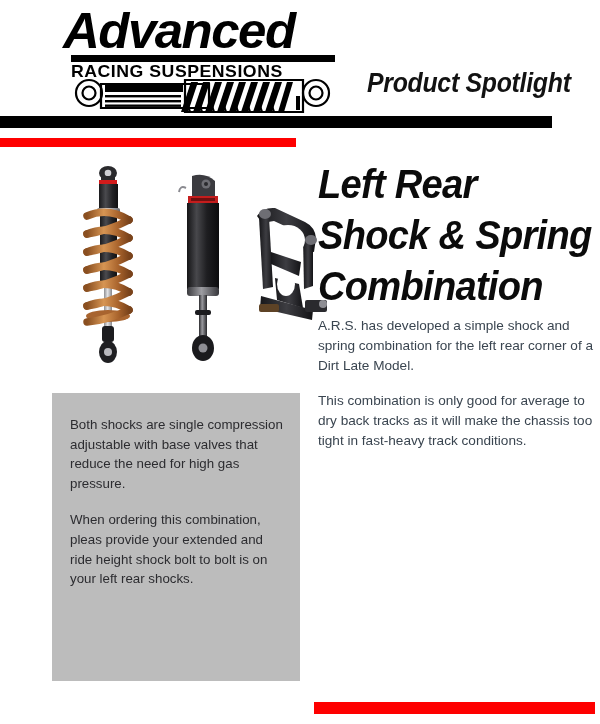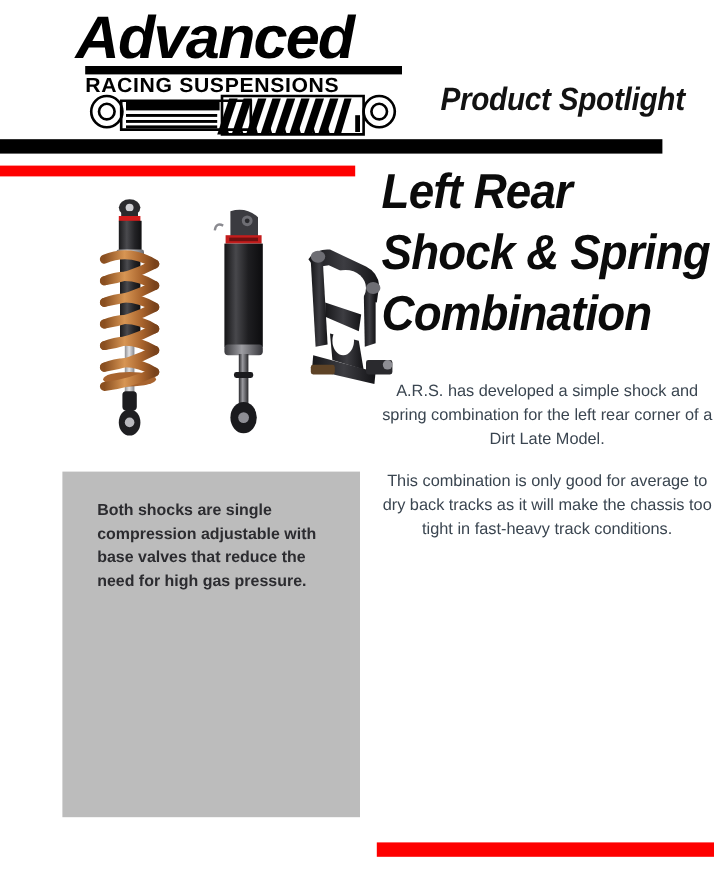--- a/index.html
+++ b/index.html
@@ -115,54 +115,52 @@
 
   #gray-panel {
     position: absolute;
     left: 52px; top: 393px;
     width: 248px; height: 288px;
     background: #bcbcbc;
     box-sizing: border-box;
     padding: 22px 16px 16px 16px;
   }
   #gray-panel p {
-    margin: 0 0 17px 13px;
+    margin: 0 0 17px 2px;
     font-family: "Liberation Sans", sans-serif;
     font-size: 13.3px;
     line-height: 19.6px;
     color: #2c2c30;
-    font-weight: bold;
   }
   #gray-panel p:last-child { margin-bottom: 0; }
 
   
   #headline {
     position: absolute;
-    left: 318px; top: 134px;
+    left: 318px; top: 159px;
     width: 276px;
   }
   #headline .hl-line {
     display: block;
     font-family: "Liberation Sans", sans-serif;
     font-weight: bold;
     font-style: italic;
     font-size: 41px;
     line-height: 51px;
     letter-spacing: -0.8px;
     color: #0b0b0b;
     white-space: nowrap;
     transform: scaleX(0.93);
     transform-origin: left top;
   }
 
   #right-body {
     position: absolute;
     left: 318px; top: 316px;
     width: 276px;
-    text-align: center;
   }
   #right-body p {
     margin: 0 0 16px 0;
     font-family: "Liberation Sans", sans-serif;
     font-size: 13.6px;
     line-height: 19.8px;
     color: #3a4550;
   }
   #right-body p:last-child { margin-bottom: 0; }
 </style>
@@ -346,20 +344,21 @@
     <g fill="#2a2a2e">
       <rect x="60" y="100" width="22" height="12" rx="2"></rect>
       <rect x="14" y="104" width="20" height="8" rx="2" fill="#5e4326"></rect>
     </g>
     <circle cx="78" cy="104" r="4" fill="#8e8e94"></circle>
   </svg>
 </div>
 
 <div id="gray-panel">
   <p>Both shocks are single compression adjustable with base valves that reduce the need for high gas pressure.</p>
+  <p>When ordering this combination, pleas provide your extended and ride height shock bolt to bolt is on your left rear shocks.</p>
 </div>
 
 <div id="headline">
   <span class="hl-line">Left Rear</span>
   <span class="hl-line">Shock &amp; Spring</span>
   <span class="hl-line">Combination</span>
 </div>
 
 <div id="right-body">
   <p>A.R.S. has developed a simple shock and spring combination for the left rear corner of a Dirt Late Model.</p>

